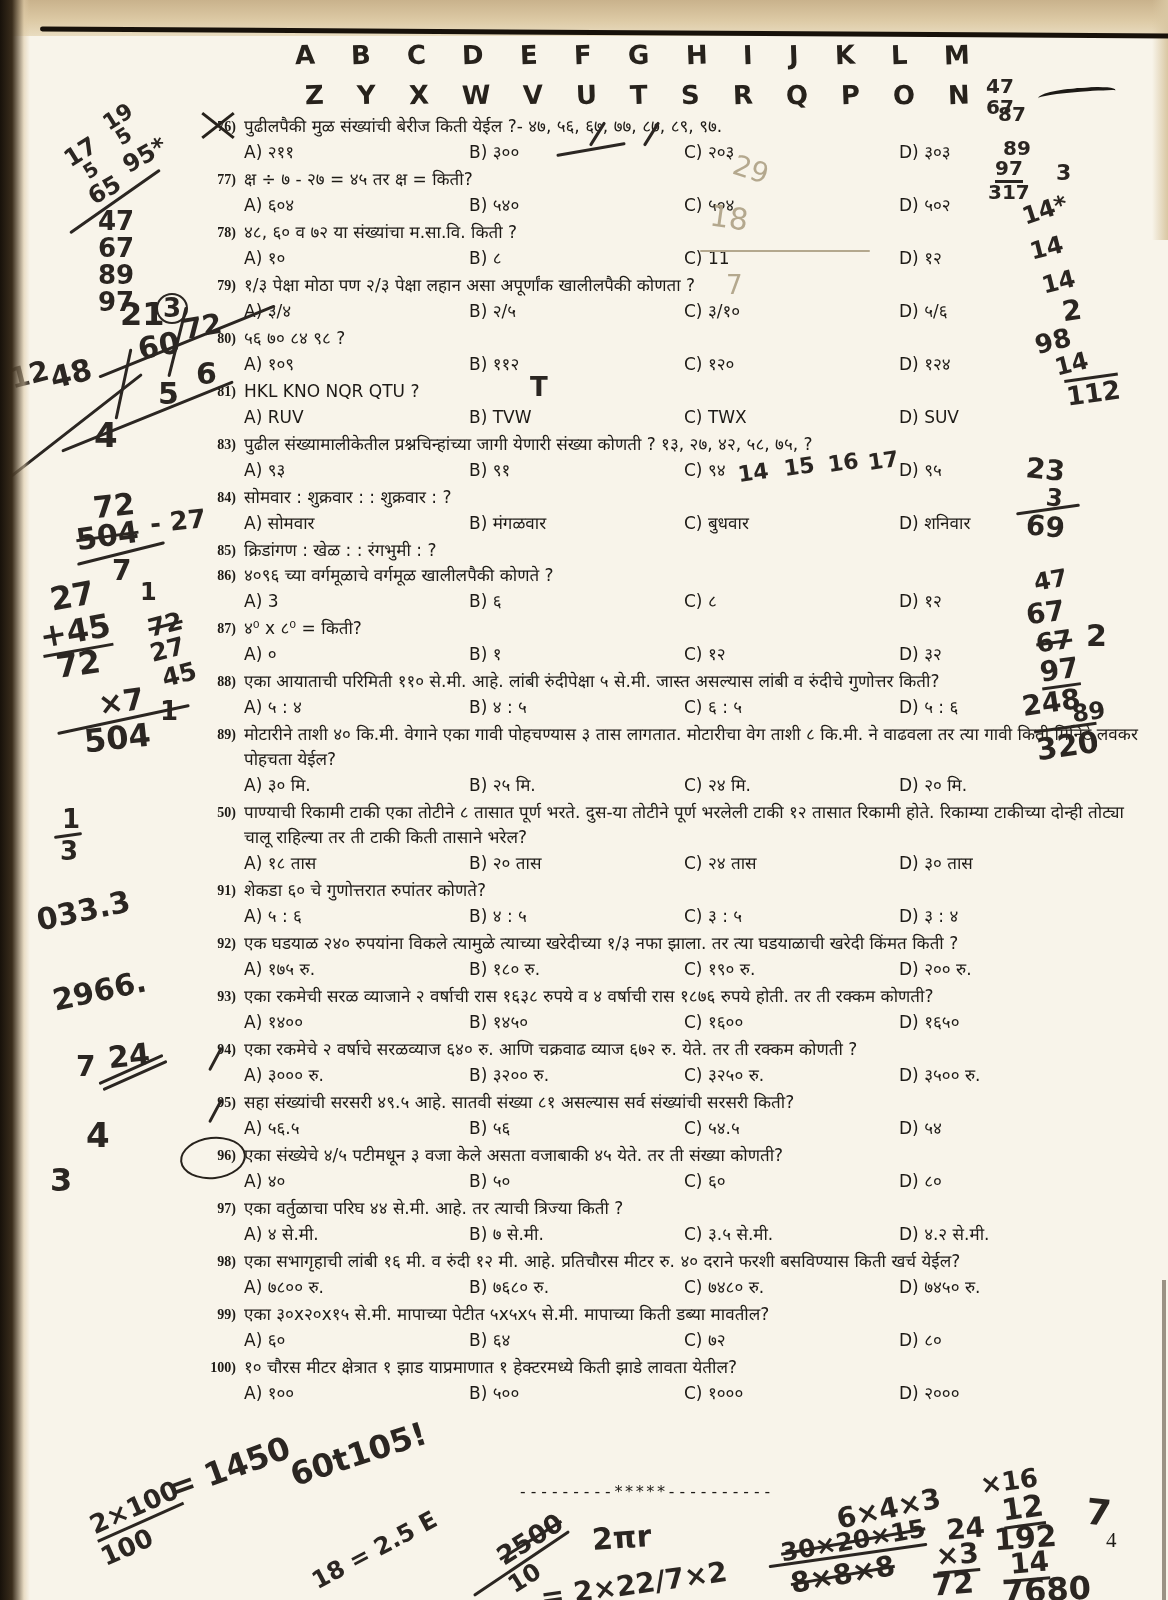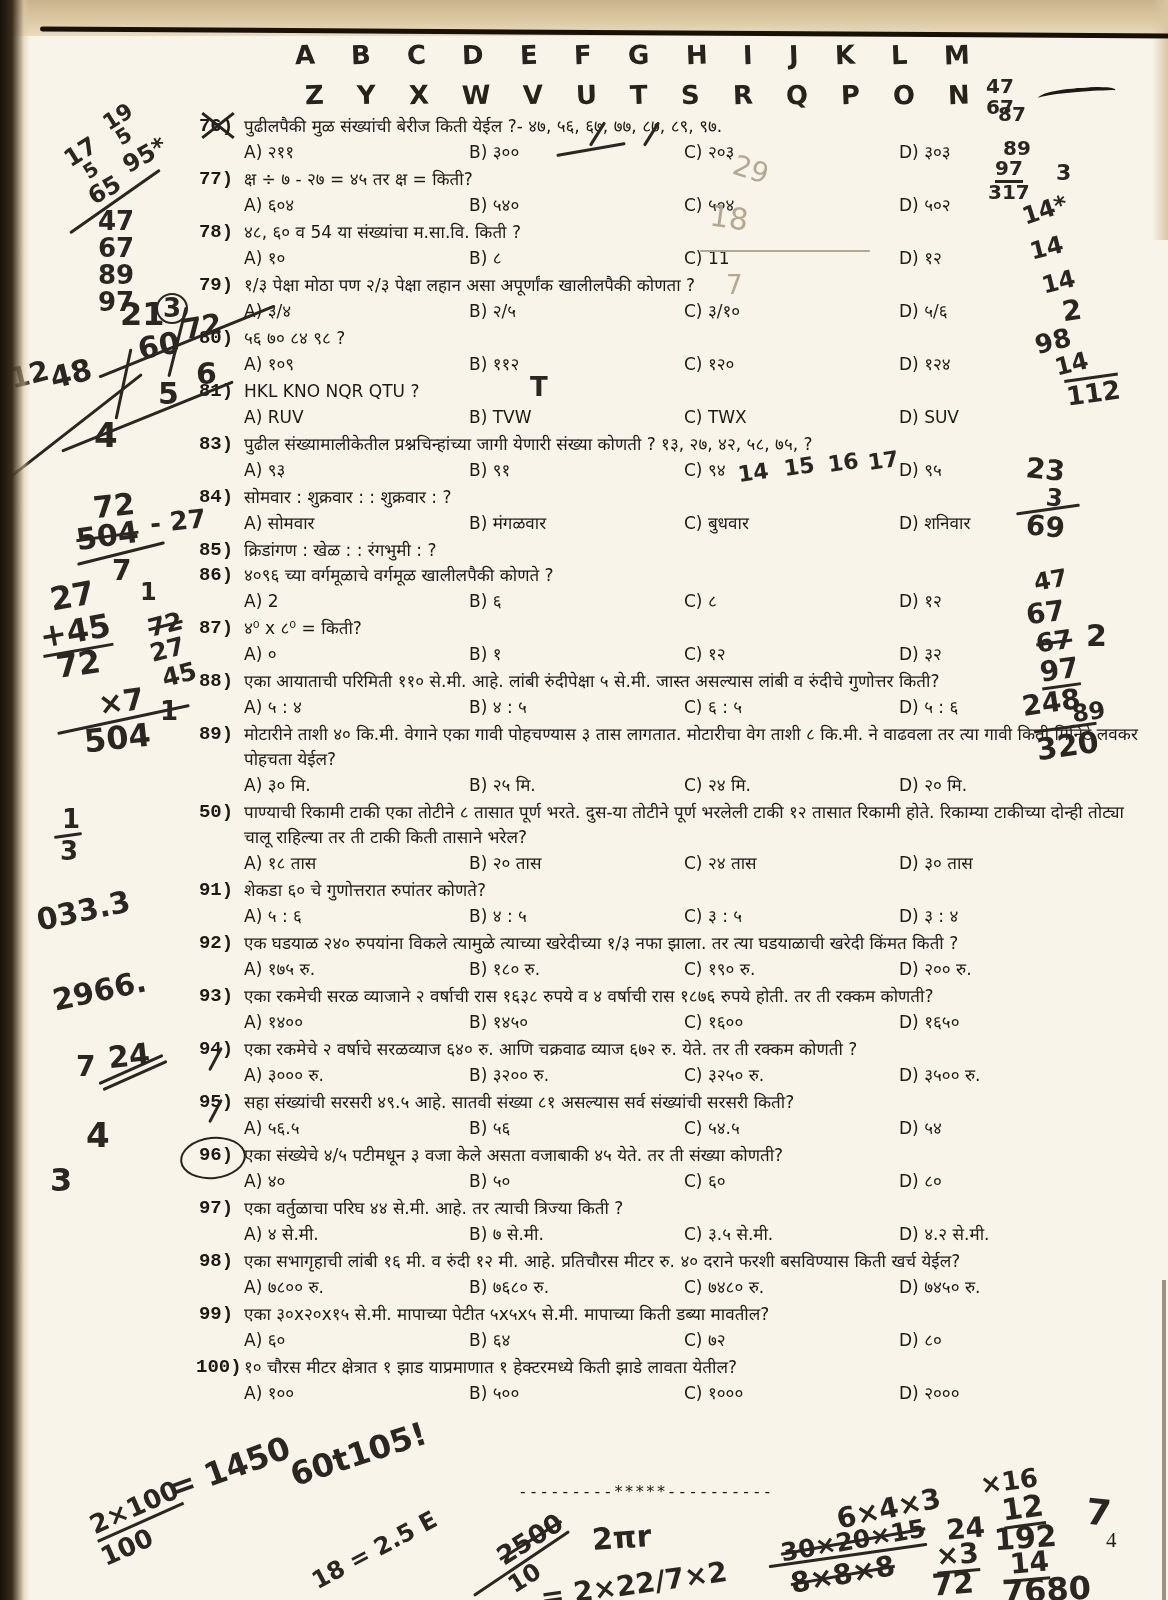--- a/index.html
+++ b/index.html
@@ -24,22 +24,22 @@
   .letters{position:absolute;display:flex;justify-content:space-between;
     font-family:"DejaVu Sans",sans-serif;font-weight:bold;color:#27221c;z-index:4;}
   .row1{left:295px;top:40px;width:675px;font-size:26px;}
   .row2{left:305px;top:80px;width:665px;font-size:26px;}
   .letters span{transform:rotate(-2deg);}
 
   
   .questions{position:absolute;left:196px;top:114px;width:946px;z-index:3;}
   .question{margin:0;}
   .q-row{display:flex;align-items:flex-start;}
-  .q-num{flex:none;width:40px;padding-right:8px;text-align:center;
-    font-family:Liberation Mono, monospace;font-weight:bold;font-size:19px;line-height:25px;position:relative;}
+  .q-num{flex:none;width:40px;padding-right:8px;text-align:right;
+    font-family:Liberation Serif, serif;font-weight:bold;font-size:14px;line-height:25px;position:relative;}
   .q-text{font-size:17px;line-height:25px;white-space:nowrap;font-weight:500;}
   .q-text.wrap2{white-space:normal;width:900px;}
   .opts{margin-left:48px;display:grid;grid-template-columns:225px 215px 215px auto;
     font-size:17px;line-height:26px;margin-bottom:2px;}
   .q-num.crossed::before,.q-num.crossed::after{content:"";position:absolute;left:2px;top:10px;width:40px;height:3px;background:#27221c;}
   .q-num.crossed::before{transform:rotate(38deg);}
   .q-num.crossed::after{transform:rotate(-38deg);}
   .q-num.circled::before{content:"";position:absolute;left:-16px;top:-6px;width:62px;height:38px;
     border:2px solid #27221c;border-radius:50%;transform:rotate(-6deg);}
 
@@ -124,21 +124,21 @@
         <div class="opt">A) ६०४</div>
         <div class="opt">B) ५४०</div>
         <div class="opt">C) ५०४</div>
         <div class="opt">D) ५०२</div>
       </div>
   </div>
 
   <div class="question">
     <div class="q-row">
       <div class="q-num">78)</div>
-      <div class="q-text">४८, ६० व 54 या संख्यांचा म.सा.वि. किती ?</div>
+      <div class="q-text">४८, ६० व ७२ या संख्यांचा म.सा.वि. किती ?</div>
     </div>
     <div class="opts">
         <div class="opt">A) १०</div>
         <div class="opt">B) ८</div>
         <div class="opt">C) 11</div>
         <div class="opt">D) १२</div>
       </div>
   </div>
 
   <div class="question">
@@ -213,21 +213,21 @@
       <div class="q-text">क्रिडांगण :  खेळ : : रंगभुमी : ?</div>
     </div>
   </div>
 
   <div class="question">
     <div class="q-row">
       <div class="q-num">86)</div>
       <div class="q-text">४०९६ च्या वर्गमूळाचे वर्गमूळ खालीलपैकी कोणते ?</div>
     </div>
     <div class="opts">
-        <div class="opt">A) 2</div>
+        <div class="opt">A) 3</div>
         <div class="opt">B) ६</div>
         <div class="opt">C) ८</div>
         <div class="opt">D) १२</div>
       </div>
   </div>
 
   <div class="question">
     <div class="q-row">
       <div class="q-num">87)</div>
       <div class="q-text">४⁰ x ८⁰ = किती?</div>

